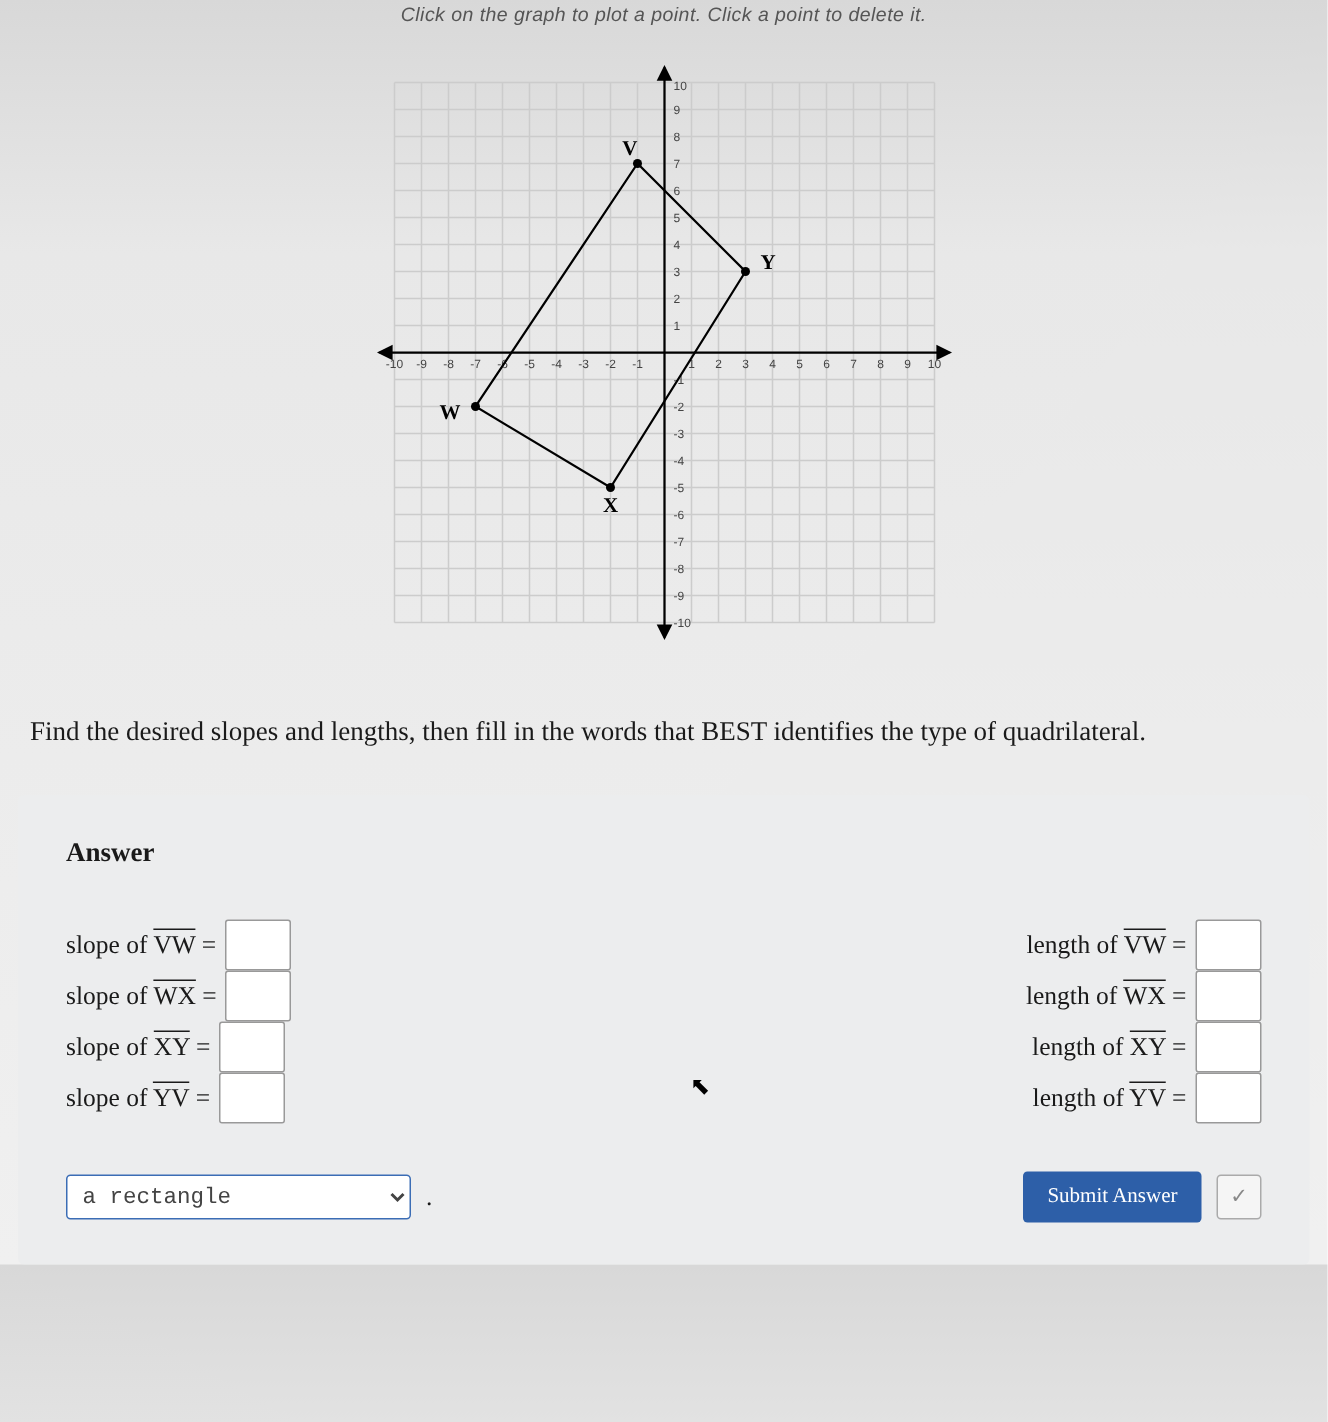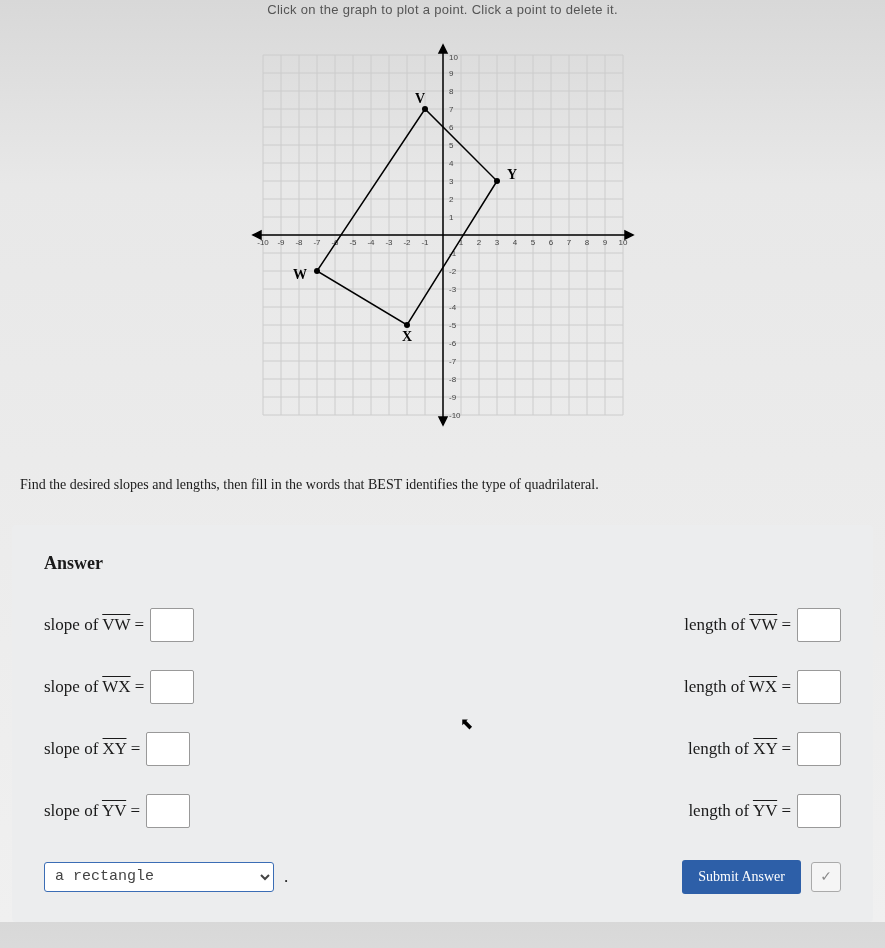--- a/index.html
+++ b/index.html
@@ -11,55 +11,56 @@
     width: 885px;
     color: #1a1a1a;
   }
   .top-instruction {
     text-align: center;
     font-family: Arial, sans-serif;
     font-size: 13px;
     color: #555;
     padding: 2px 0 8px 0;
     letter-spacing: 0.3px;
+    font-style: italic;
   }
   .graph-wrap {
     display: flex;
     justify-content: center;
     padding: 10px 0 30px 0;
   }
   .graph-box {
     width: 400px;
     height: 400px;
     position: relative;
   }
   svg.graph { display:block; }
   .point-label {
     font-family: 'Times New Roman', serif;
     font-size: 14px;
     font-weight: bold;
   }
   .tick-label { font-family: Arial, sans-serif; font-size:8px; fill:#444; }
   .instruction {
-    font-size: 14px;
+    font-size: 18px;
     padding: 10px 20px 30px 20px;
     line-height: 1.4;
   }
   .answer-panel {
     background: #ecedee;
     margin: 0 12px;
     padding: 28px 32px 28px 32px;
     border-radius: 4px;
   }
   .answer-title {
     font-weight: bold;
     font-size: 18px;
     margin-bottom: 34px;
   }
-  .rows { display:flex; flex-direction:column; gap:28px; }
+  .rows { display:flex; flex-direction:column; }
   .row { display:flex; justify-content:space-between; align-items:center; }
   .cell { display:flex; align-items:center; font-size:17px; gap:6px; }
   .overline { text-decoration: overline; }
   input.box {
     width: 44px;
     height: 34px;
     border: 1px solid #999;
     background: #fff;
     font-size: 15px;
     text-align:center;

